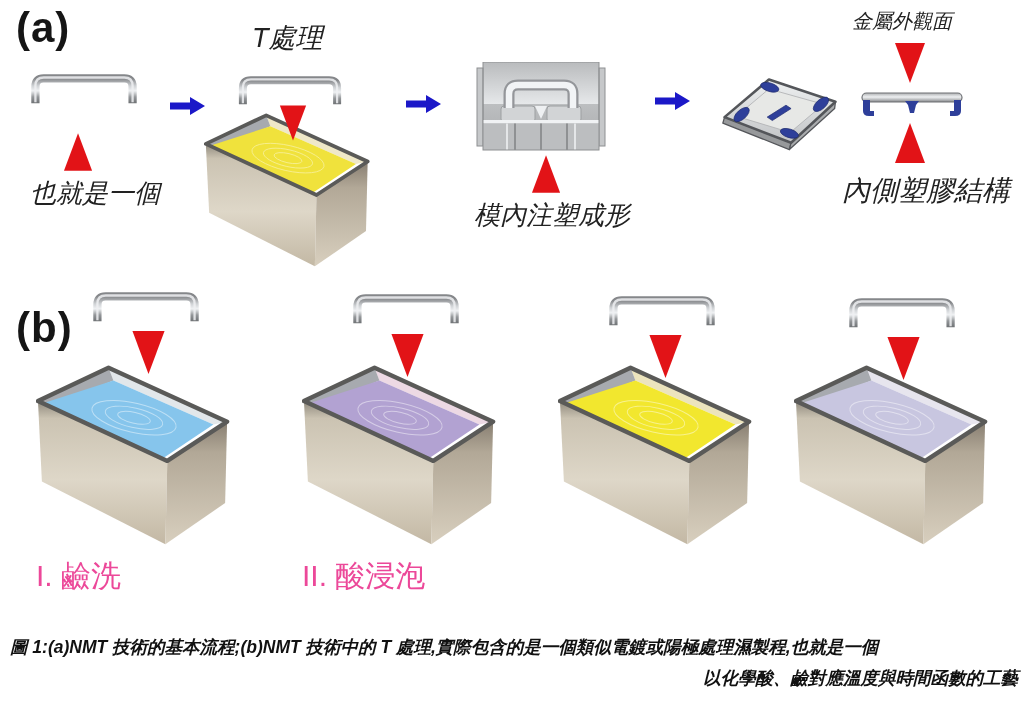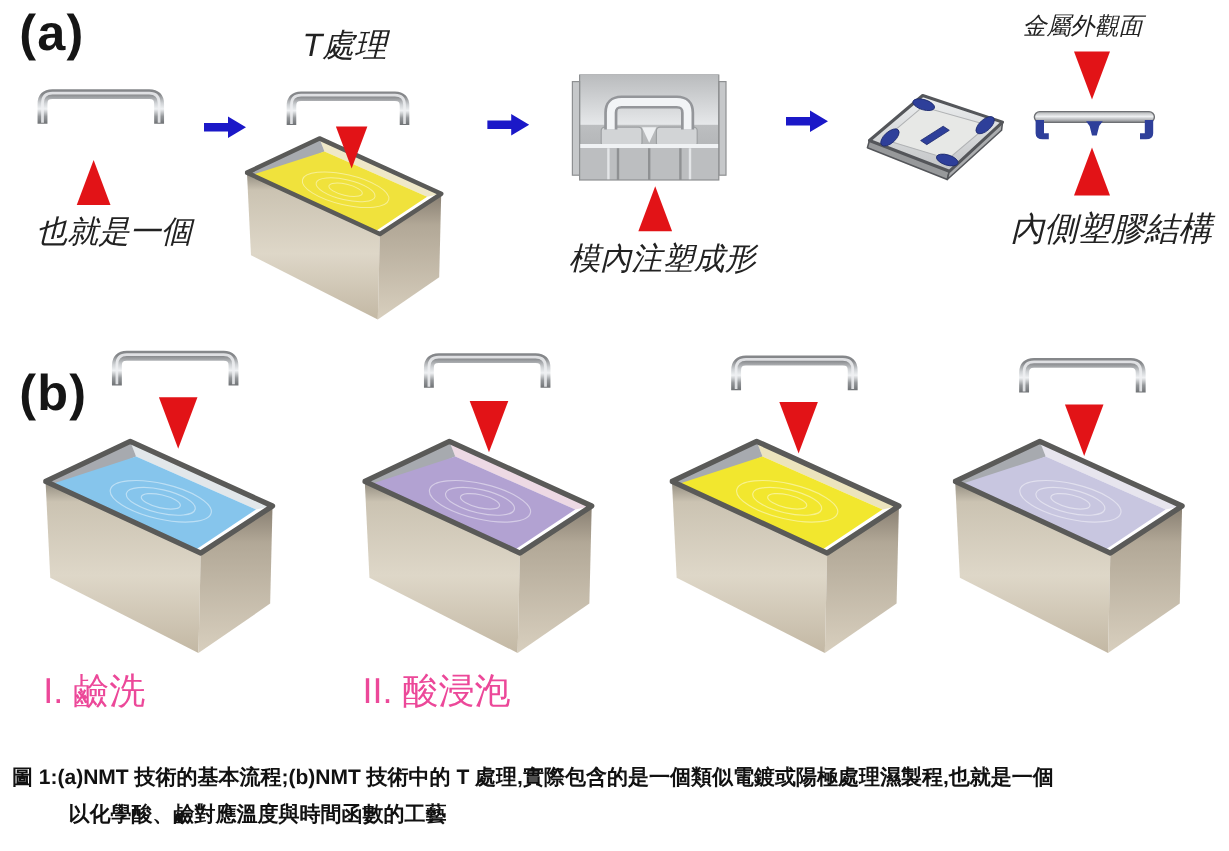--- a/index.html
+++ b/index.html
@@ -3,22 +3,22 @@
 <meta charset="utf-8">
 <style>
   html,body{margin:0;padding:0;background:#ffffff;}
   .page{position:relative;width:1024px;height:709px;background:#ffffff;overflow:hidden;
         font-family:"Liberation Sans","DejaVu Sans",sans-serif;color:#111;}
   .abs{position:absolute;}
   .sec-label{position:absolute;font-size:42px;font-weight:700;color:#151515;letter-spacing:1px;}
   .lbl{position:absolute;font-size:26px;color:#222;white-space:nowrap;font-style:italic;}
   .tank-label{position:absolute;font-size:30px;color:#ec4899;white-space:nowrap;}
   .caption{position:absolute;left:10px;top:632px;width:1008px;font-weight:700;
-           font-size:17.5px;line-height:31px;color:#111;}
-  .caption .l2{margin-left:47px;}
+           font-size:17.5px;line-height:31px;color:#111;font-style:italic;}
+  .caption .l2{margin-left:47px;text-align:right;}
   svg{display:block;}
 </style>
 </head>
 <body>
 
 <div class="page">
 
   <svg width="0" height="0" style="position:absolute" aria-hidden="true">
     <defs>
       <linearGradient id="gFaceL" x1="0" y1="0" x2="0" y2="1">

